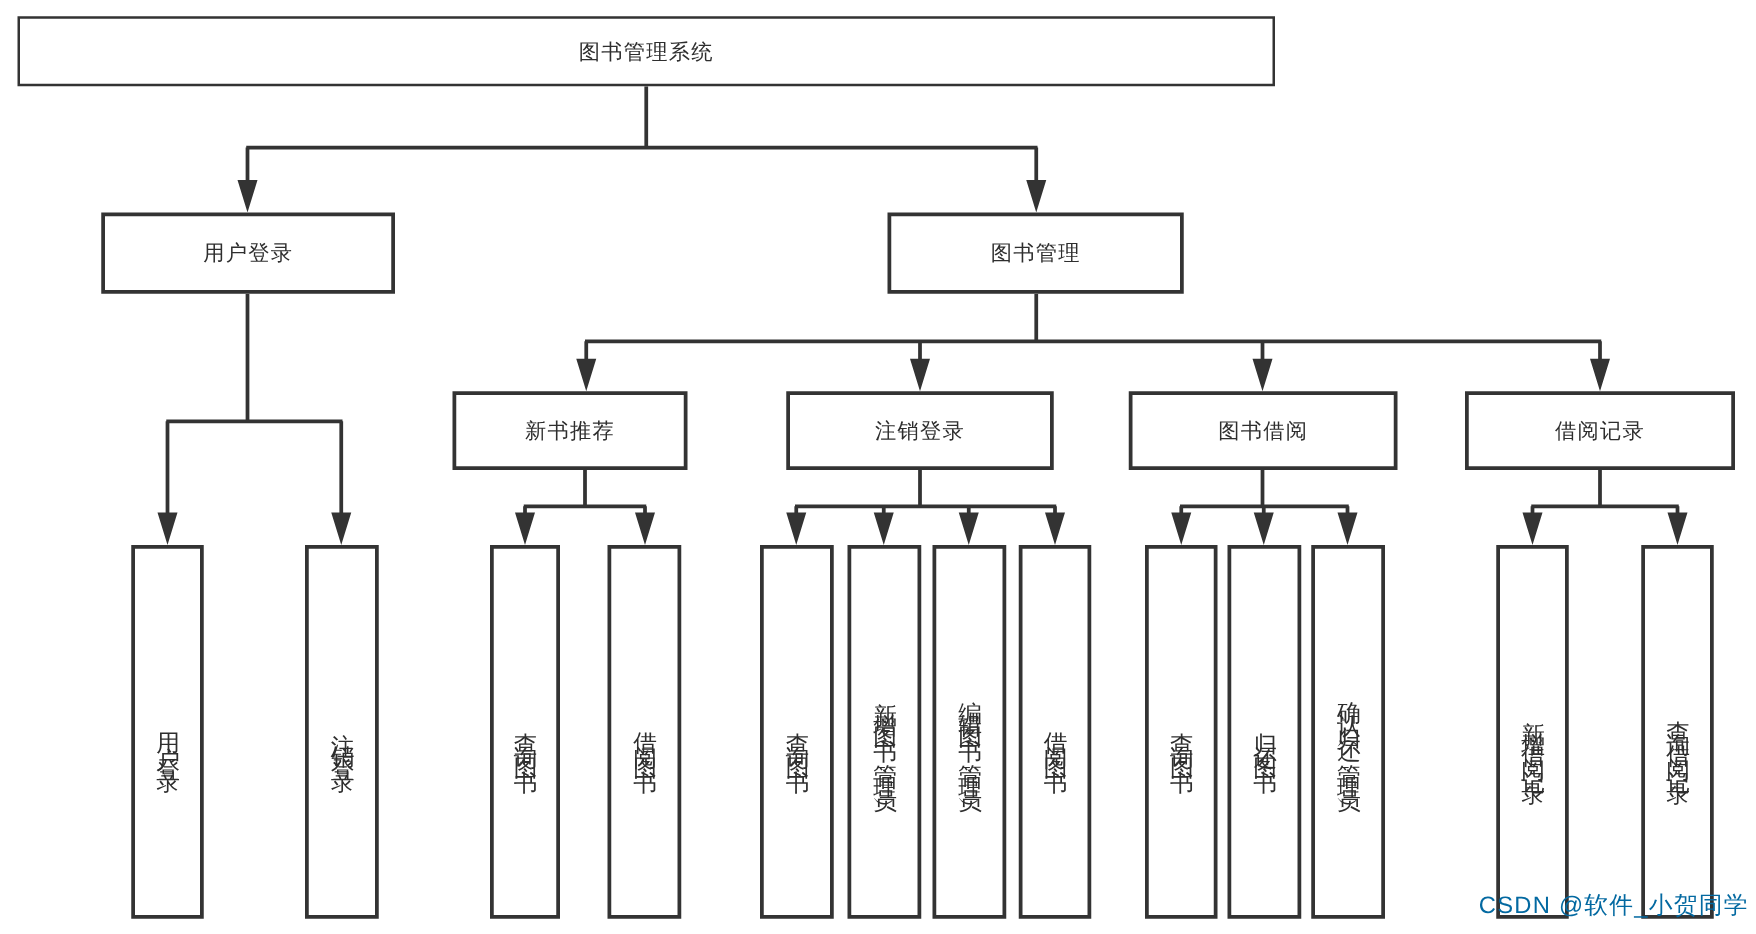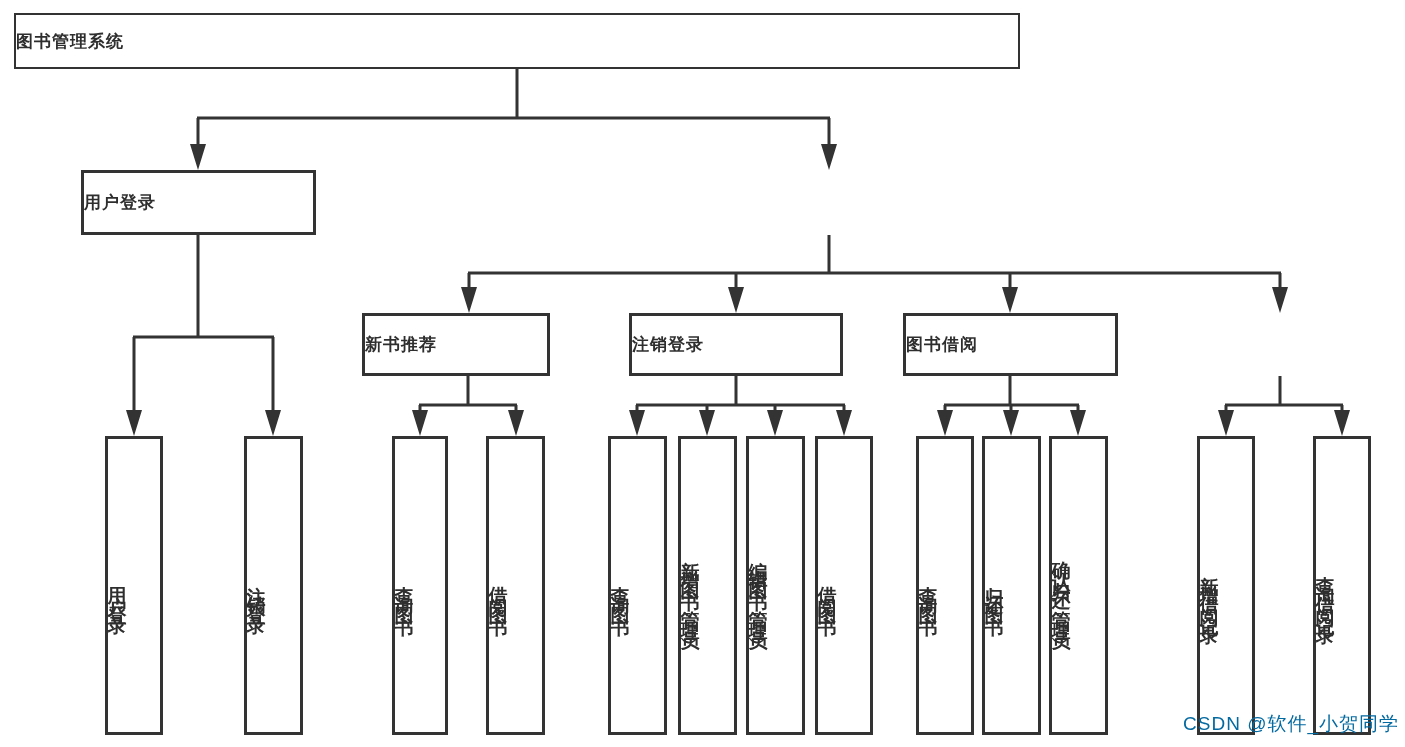--- a/index.html
+++ b/index.html
@@ -10,23 +10,22 @@
     overflow:hidden;
     font-family:"Liberation Sans","DejaVu Sans",sans-serif;
     color:#2e2e2e;
   }
   #wires{position:absolute;left:0;top:0;z-index:0;}
   .box{
     position:absolute;
     box-sizing:border-box;
     background:#ffffff;
     border:3px solid #333333;
-    display:flex;align-items:center;
+    display:flex;align-items:center;justify-content:center;
     z-index:1;
-    font-weight:bold;
   }
   .root{border-width:2px;}
   .hlbl{
     font-size:17px;
     letter-spacing:1px;
     white-space:nowrap;
     color:#2e2e2e;
   }
   .vlbl{
     writing-mode:vertical-rl;
@@ -69,29 +68,35 @@
              M1226,436 l-8,-26 h16 z M1342,436 l-8,-26 h16 z" fill="#333333"></path>
   </svg>
 
   <div class="box root" style="left:14px;top:13px;width:1006px;height:56px;">
     <span class="hlbl">图书管理系统</span>
   </div>
 
   <div class="box" style="left:81px;top:170px;width:235px;height:65px;">
     <span class="hlbl">用户登录</span>
   </div>
+  <div class="box" style="left:710px;top:170px;width:237px;height:65px;">
+    <span class="hlbl">图书管理</span>
+  </div>
 
   <div class="box" style="left:362px;top:313px;width:188px;height:63px;">
     <span class="hlbl">新书推荐</span>
   </div>
   <div class="box" style="left:629px;top:313px;width:214px;height:63px;">
     <span class="hlbl">注销登录</span>
   </div>
   <div class="box" style="left:903px;top:313px;width:215px;height:63px;">
     <span class="hlbl">图书借阅</span>
+  </div>
+  <div class="box" style="left:1172px;top:313px;width:216px;height:63px;">
+    <span class="hlbl">借阅记录</span>
   </div>
 
   <div class="box" style="left:105px;top:436px;width:58px;height:299px;">
     <span class="vlbl">用户登录</span>
   </div>
   <div class="box" style="left:244px;top:436px;width:59px;height:299px;">
     <span class="vlbl">注销登录</span>
   </div>
 
   <div class="box" style="left:392px;top:436px;width:56px;height:299px;">

